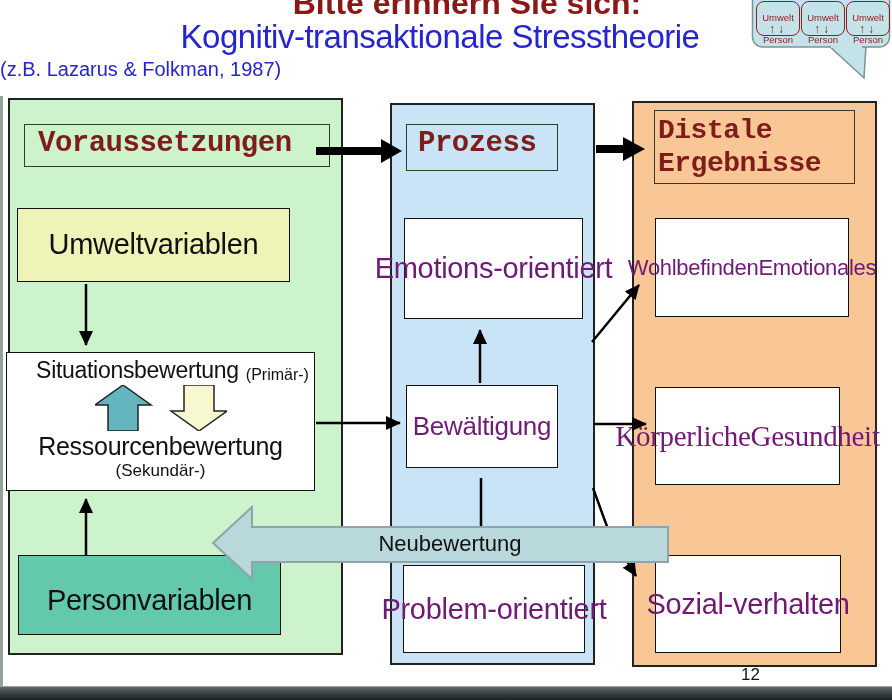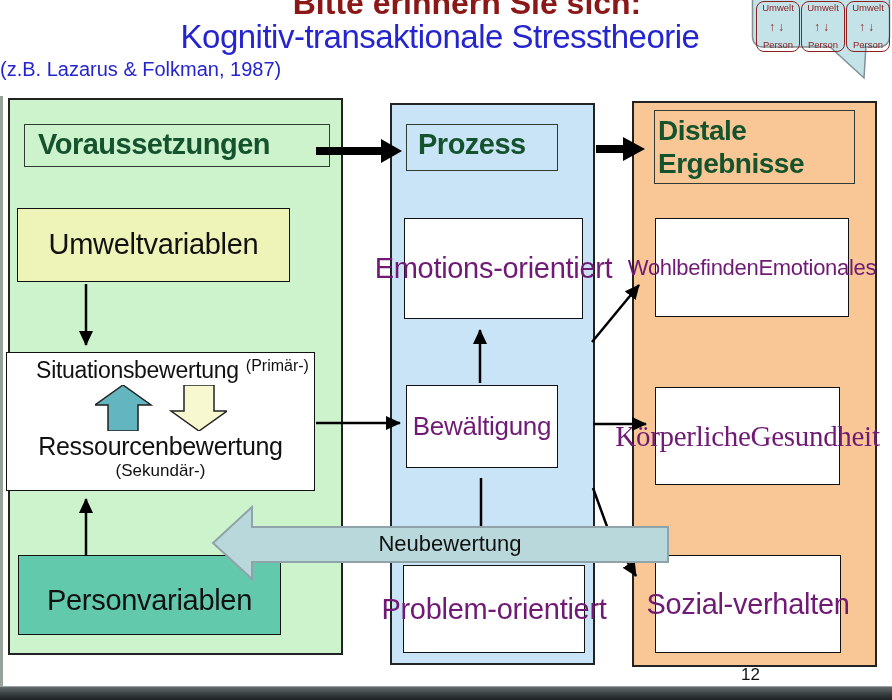--- a/index.html
+++ b/index.html
@@ -11,46 +11,46 @@
   }
   
   .title1 { position:absolute; top:-15px; left:42px; width:850px; text-align:center;
             font-size:32px; font-weight:bold; color:#8b1717; white-space:nowrap; z-index:2;}
   .title2 { position:absolute; top:18px; left:0; width:880px; text-align:center;
             font-size:33px; color:#2525cf; letter-spacing:-0.5px; white-space:nowrap; z-index:2;}
   .title3 { position:absolute; top:58px; left:0; width:880px; text-align:left;
             font-size:20px; color:#2525cf; white-space:nowrap; z-index:2;}
   
   .callout-svg { position:absolute; left:745px; top:0; z-index:6; }
-  .u-card { position:absolute; top:1px; width:44px; height:51px; border:1.5px solid #8b2020;
+  .u-card { position:absolute; top:1px; width:44px; height:35px; border:1.5px solid #8b2020;
             border-radius:8px; z-index:7; display:flex; flex-direction:column;
-            align-items:center; justify-content:space-between; padding:1px 0; }
+            align-items:center; justify-content:space-between; padding:11px 0; }
   .u-card.c1 { left:756px; } .u-card.c2 { left:801px; } .u-card.c3 { left:846px; }
   .u-lbl { font-size:9.5px; color:#8b2020; line-height:1.1; }
   .u-arrows { color:#8b2020; font-weight:bold; font-size:12px; line-height:1; letter-spacing:3px; }
   
   .panel { position:absolute; border:2px solid #222; z-index:1; }
   .panel-left  { left:8px;   top:98px;  width:335px; height:557px; background:#cdf3cc; }
   .panel-mid   { left:390px; top:103px; width:205px; height:562px; background:#c9e4f6; }
   .panel-right { left:632px; top:101px; width:245px; height:566px; background:#f8c795; }
   
-  .hdr-box { position:absolute; border:1.5px solid #2f3b33; font-weight:bold; color:#14532d;
-             letter-spacing:-0.5px; white-space:nowrap; }
+  .hdr-box { position:absolute; border:1.5px solid #2f3b33; font-weight:bold; color:#7f1d1d;
+             letter-spacing:-0.5px; white-space:nowrap;font-family:Liberation Mono, monospace; }
   .w-box   { position:absolute; background:#fff; border:1.5px solid #111; color:#701a75;
              display:flex; align-items:center; justify-content:center;
              text-align:right; letter-spacing:-0.3px; }
   .hdr-vor { left:14px; top:24px; width:306px; height:43px; background:#cdf3cc;
              font-size:29px; line-height:38px; padding-left:13px; }
   .box-umwelt { left:7px; top:108px; width:273px; height:74px; background:#eef3b8;
                 border:1.5px solid #111; color:#111; font-size:29px; line-height:70px;
                 text-align:center; position:absolute; letter-spacing:-0.3px; }
   .box-situation { left:-4px; top:252px; width:309px; height:139px; background:#fff;
                    border:1.5px solid #111; position:absolute; display:flex;
                    flex-direction:column; align-items:center; color:#111; }
-  .sit-row1 { display:flex; align-items:flex-start; gap:7px; margin-top:4px; white-space:nowrap;margin-left:24px; }
+  .sit-row1 { display:flex; align-items:flex-end; gap:7px; margin-top:4px; white-space:nowrap;margin-left:24px; }
   .sit-main { font-size:23px; letter-spacing:-0.3px; }
   .sit-note { font-size:16px; }
   .sit-arrows { margin:1px 0; }
   .sit-row2 { font-size:25px; letter-spacing:-0.3px; line-height:1.15; }
   .sit-row3 { font-size:17px; }
   .box-person { left:8px; top:455px; width:263px; height:80px; background:#62c9ac;
                 border:1.5px solid #111; color:#111; font-size:29px; line-height:88px;
                 text-align:center; position:absolute; letter-spacing:-0.3px; }
   .hdr-proz { left:14px; top:19px; width:152px; height:47px; background:#c9e4f6;
               font-size:29px; line-height:38px; padding-left:11px; }

